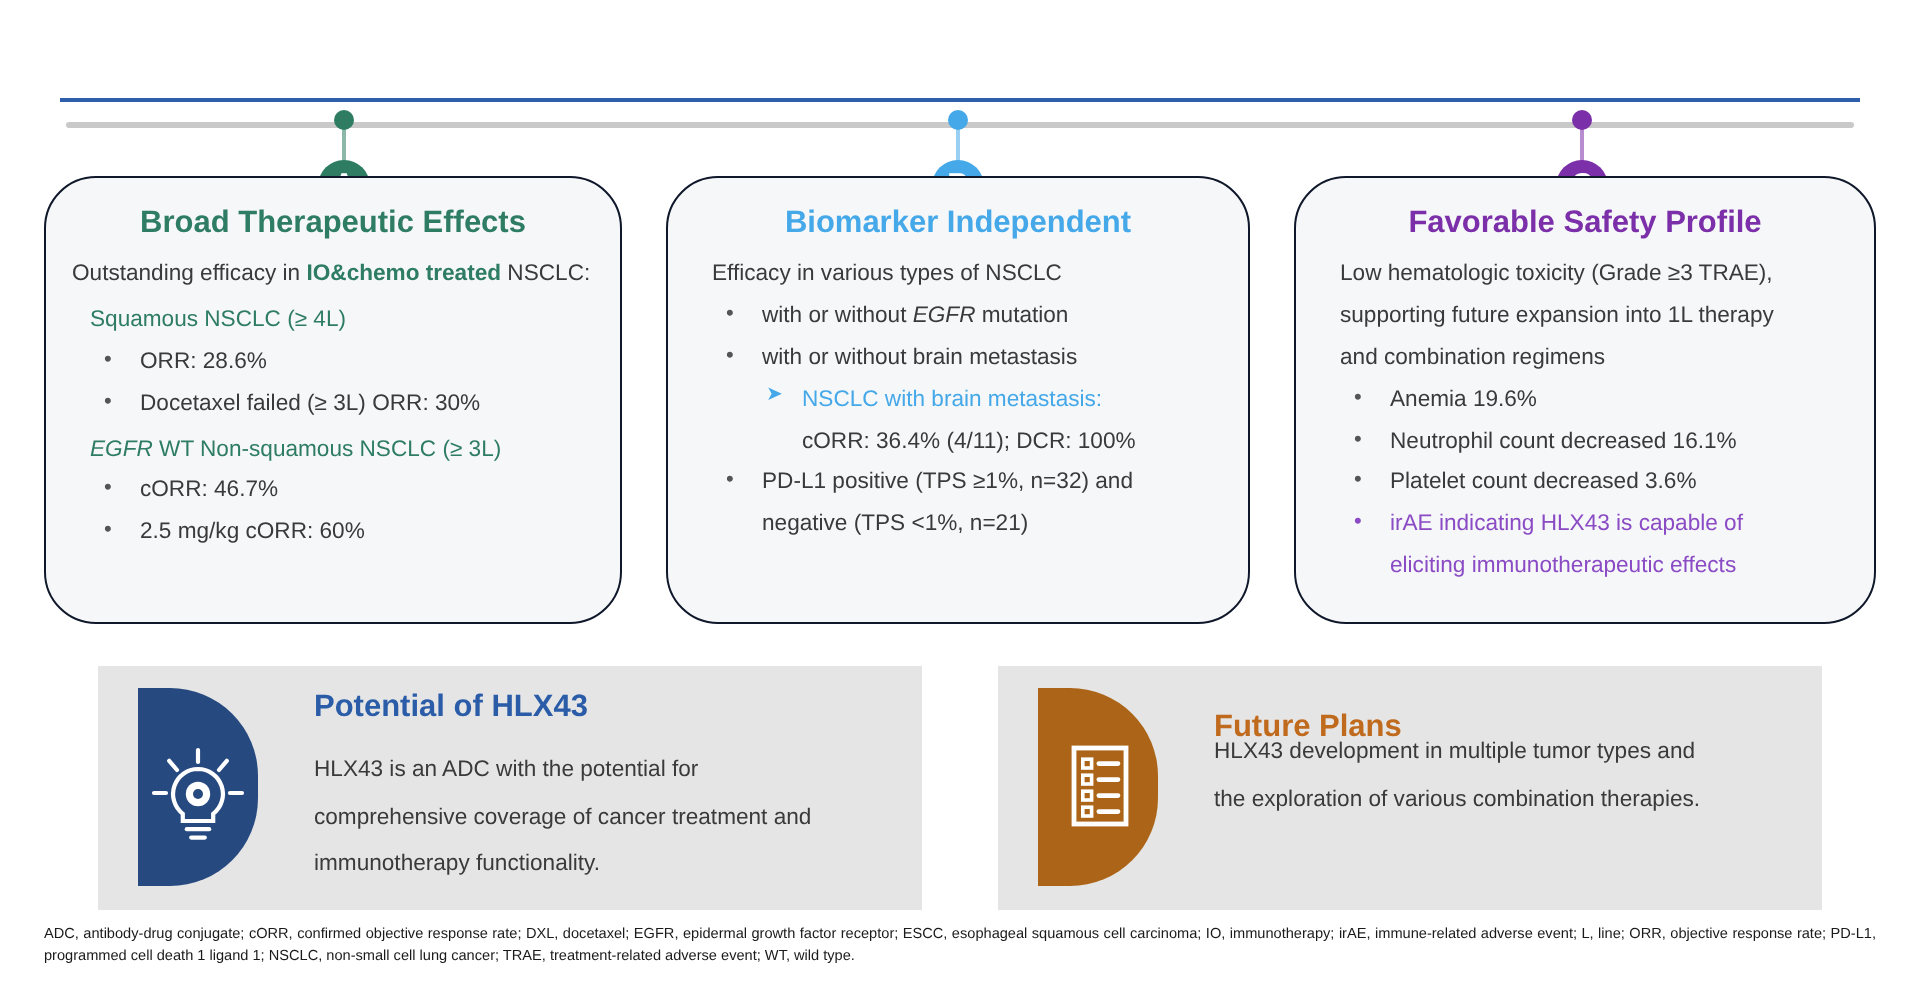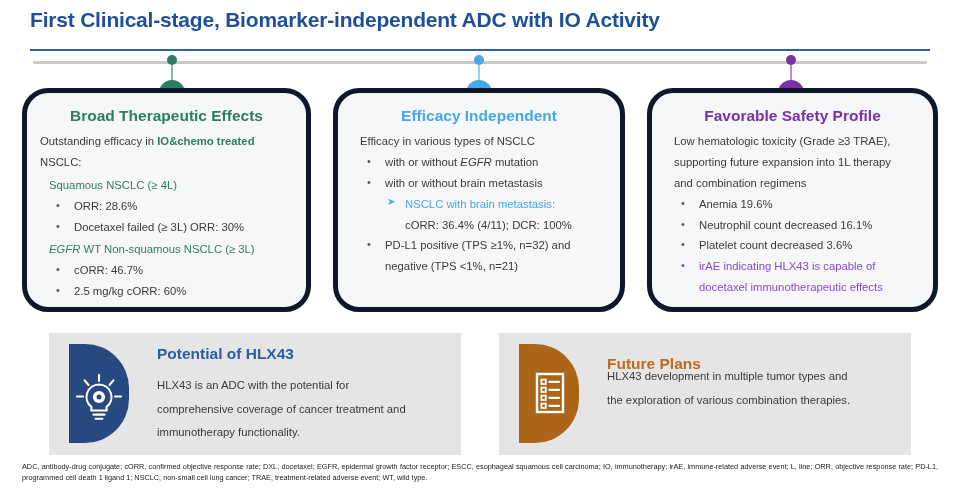--- a/index.html
+++ b/index.html
@@ -32,21 +32,21 @@
     position:absolute;left:-1px;top:8px;width:2px;height:22px;opacity:.55;
   }
   .conn .badge{
     position:absolute;left:-13px;top:25px;width:26px;height:26px;border-radius:50%;
     color:#fff;font-size:15px;font-weight:bold;line-height:26px;text-align:center;
   }
 
   
   .card{
     position:absolute;top:88px;height:224px;
-    background:#f6f7f9;border:5px solid #0f172a;border-radius:26px;box-sizing:border-box;
+    background:#f6f7f9;border:1px solid #0f172a;border-radius:26px;box-sizing:border-box;
   }
   .card-title{
     text-align:center;font-size:15.5px;font-weight:bold;margin-top:14px;
   }
   .card-body{padding:0 13px;font-size:11.3px;color:#3a3a3a;line-height:1.85;}
   .lead{margin-top:6px;}
   .sub-head{margin-top:2px;}
   ul.blist{list-style:none;margin:0;padding:0;}
   ul.blist li{position:relative;padding-left:34px;}
   ul.blist li .bul{position:absolute;left:16px;top:-1px;font-size:11px;color:#555;}
@@ -76,21 +76,20 @@
   .foot{
     position:absolute;left:22px;top:461px;width:916px;
     font-size:7.3px;color:#1a1a1a;line-height:1.55;text-align:justify;
   }
 </style>
 </head>
 <body>
 
 <div class="page">
 
-  <div class="title">First Clinical-stage, Biomarker-independent ADC with IO Activity</div>
   <div class="title-rule"></div>
 
   <div class="band-line"></div>
 
   <div class="conn" style="left:172px;">
     <div class="dot" style="background:#2E7D63;"></div>
     <div class="stem" style="background:#2E7D63;"></div>
     <div class="badge" style="background:#2E7D63;">A</div>
   </div>
   <div class="conn" style="left:479px;">
@@ -119,21 +118,21 @@
         <span class="ital">EGFR</span><span> WT Non-squamous NSCLC (≥ 3L)</span>
       </div>
       <ul class="blist">
         <li><span class="bul">•</span><span>cORR: 46.7%</span></li>
         <li><span class="bul">•</span><span>2.5 mg/kg cORR: 60%</span></li>
       </ul>
     </div>
   </div>
 
   <div class="card" style="left:333px;width:292px;">
-    <div class="card-title" style="color:#45A8E8;">Efficacy Independent</div>
+    <div class="card-title" style="color:#45A8E8;">Biomarker Independent</div>
     <div class="card-body">
       <div class="lead indent-p">Efficacy in various types of NSCLC</div>
       <ul class="blist">
         <li><span class="bul">•</span><span>with or without </span><span class="ital">EGFR</span><span> mutation</span></li>
         <li><span class="bul">•</span><span>with or without brain metastasis</span></li>
       </ul>
       <ul class="blist">
         <li style="padding-left:54px;"><span class="arw" style="left:36px;color:#45A8E8;">➤</span><span style="color:#45A8E8;">NSCLC with brain metastasis:</span></li>
       </ul>
       <div class="sub2">cORR: 36.4% (4/11); DCR: 100%</div>
@@ -149,21 +148,21 @@
     <div class="card-body">
       <div class="lead indent-p">Low hematologic toxicity (Grade ≥3 TRAE),</div>
       <div class="indent-p">supporting future expansion into 1L therapy</div>
       <div class="indent-p">and combination regimens</div>
       <ul class="blist">
         <li><span class="bul">•</span><span>Anemia 19.6%</span></li>
         <li><span class="bul">•</span><span>Neutrophil count decreased 16.1%</span></li>
         <li><span class="bul">•</span><span>Platelet count decreased 3.6%</span></li>
         <li><span class="bul" style="color:#8A4BC4;">•</span><span style="color:#8A4BC4;">irAE indicating HLX43 is capable of</span></li>
       </ul>
-      <div style="padding-left:34px;color:#8A4BC4;">docetaxel immunotherapeutic effects</div>
+      <div style="padding-left:34px;color:#8A4BC4;">eliciting immunotherapeutic effects</div>
     </div>
   </div>
 
   <div class="panel" style="left:49px;width:412px;">
     <div class="panel-icon" style="background:#26497F;">
       <svg width="60" height="99" viewBox="0 0 60 99">
         <g stroke="#ffffff" stroke-width="2.1" fill="none" stroke-linecap="round">
           <path d="M30 37 L30 31"></path>
           <path d="M19.5 41 L15.6 36.4"></path>
           <path d="M40.5 41 L44.4 36.4"></path>

